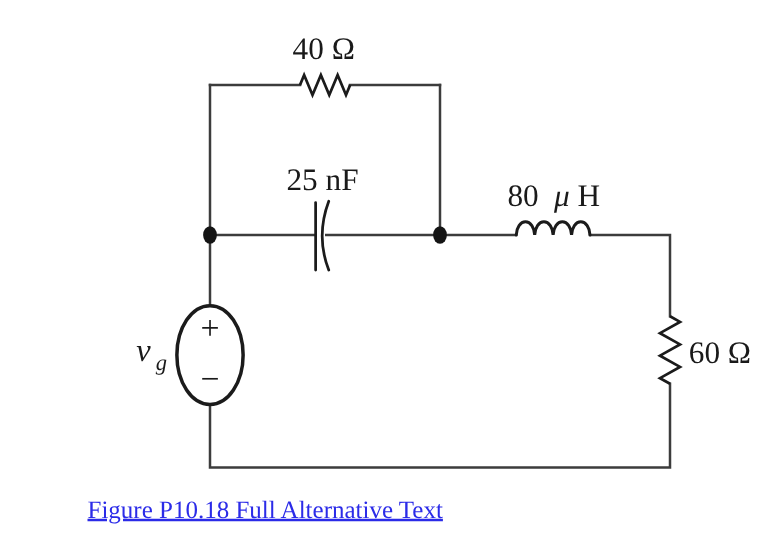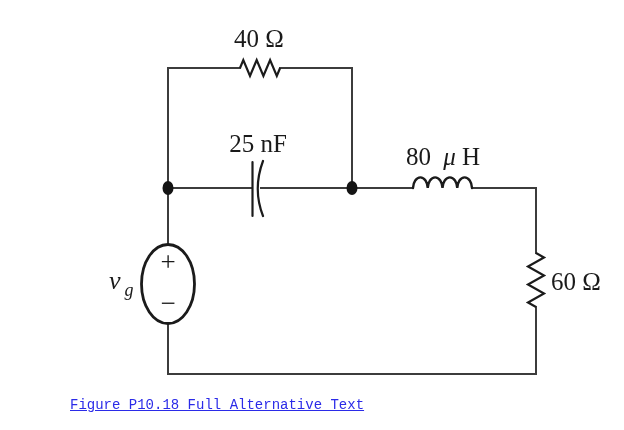--- a/index.html
+++ b/index.html
@@ -21,22 +21,22 @@
     top: 0;
   }
   .svg-label {
     font-family: "Liberation Serif", "DejaVu Serif", serif;
     fill: #1a1a1a;
   }
   .alt-text-link {
     position: absolute;
     left: 70px;
     top: 397px;
-    font-size: 14px;
-    font-family: Liberation Mono, monospace;
+    font-size: 20px;
+    font-family: Liberation Serif, serif;
     color: #2b2be8;
     text-decoration: underline;
     cursor: pointer;
     white-space: nowrap;
   }
 </style>
 </head>
 <body>
 
 <div class="stage">

